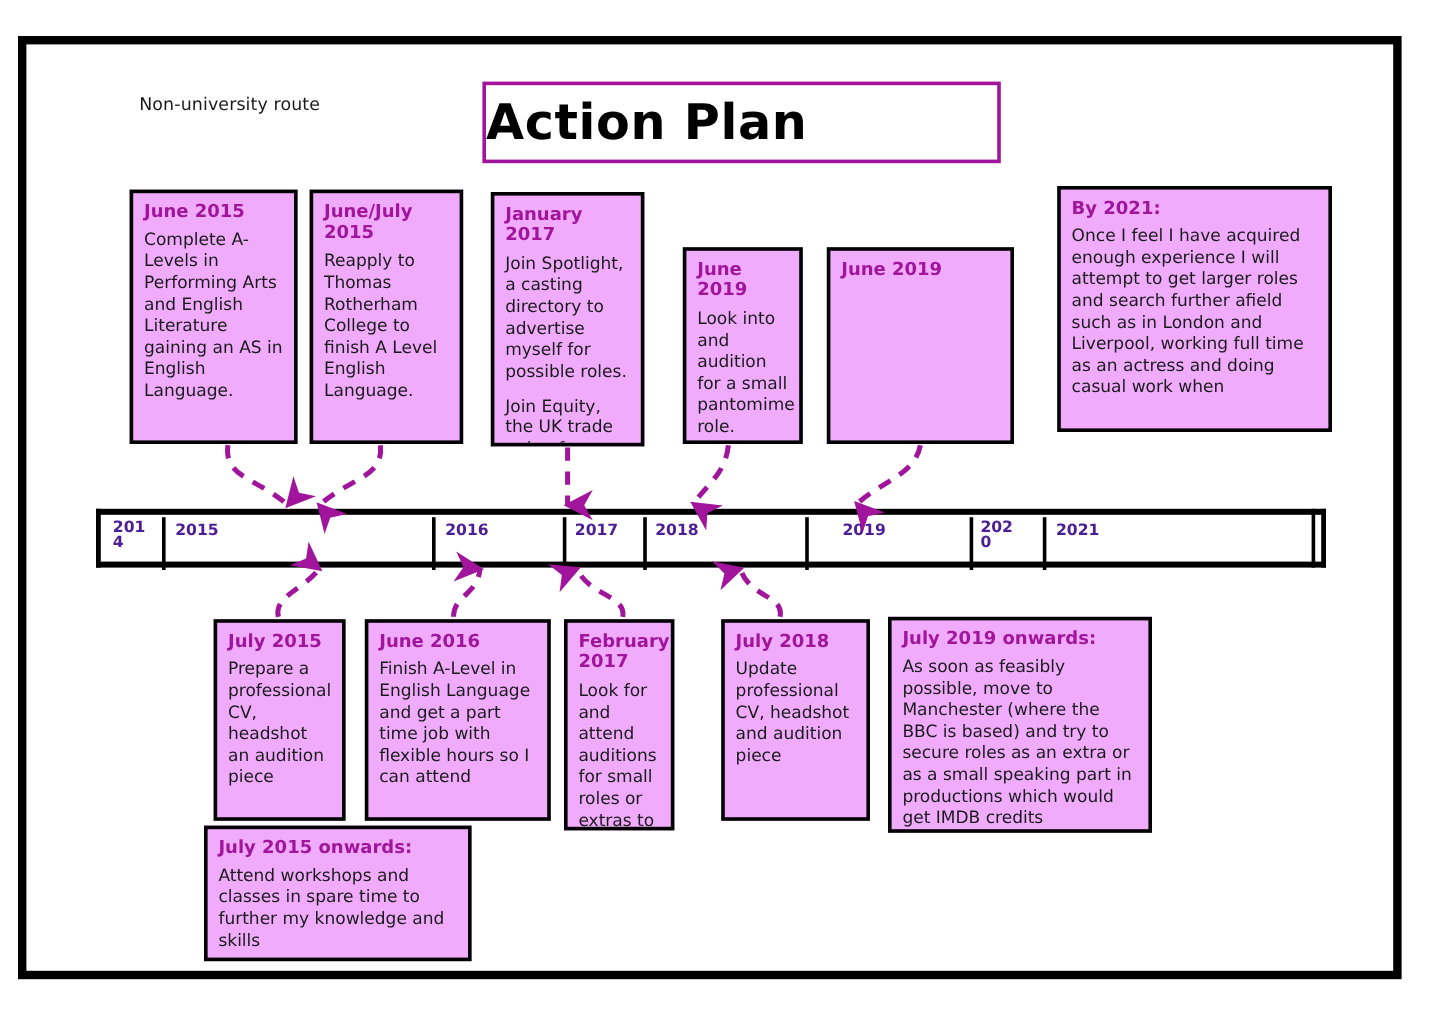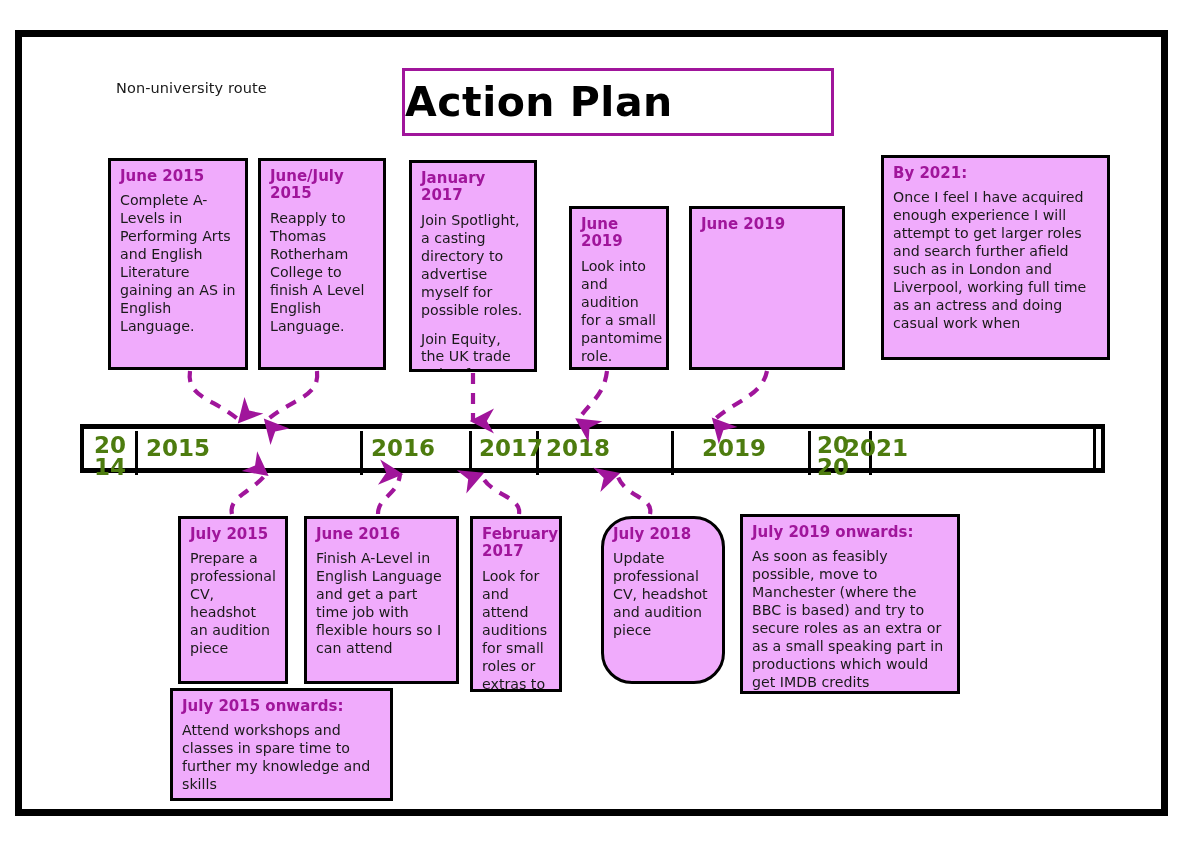--- a/index.html
+++ b/index.html
@@ -112,23 +112,23 @@
   .tick {
     position: absolute;
     top: 2px;
     height: 44px;
     width: 3px;
     background: #000000;
   }
   .yearlabel {
     position: absolute;
     top: 8px;
-    font-size: 23px;
+    font-size: 13px;
     font-weight: bold;
-    color: #4d7c0f;
+    color: #4c1d95;
     line-height: 0.97;
   }
   .yearlabel.narrow { width: 34px; word-break: break-all; top: 5px; }
 
   
   #arrows {
     position: absolute;
     left: 0; top: 0;
     width: 1200px;
     height: 848px;
@@ -189,39 +189,39 @@
   <div class="tick" style="left:728px;"></div>
   <div class="tick" style="left:789px;"></div>
 
   <div class="yearlabel narrow" style="left:14px;">2014</div>
   <div class="yearlabel" style="left:66px;">2015</div>
   <div class="yearlabel" style="left:291px;">2016</div>
   <div class="yearlabel" style="left:399px;">2017</div>
   <div class="yearlabel" style="left:466px;">2018</div>
   <div class="yearlabel" style="left:602px;margin-left:20px;">2019</div>
   <div class="yearlabel narrow" style="left:737px;">2020</div>
-  <div class="yearlabel" style="left:764px;">2021</div>
+  <div class="yearlabel" style="left:800px;">2021</div>
 </div>
 
 <div class="card" style="left:178px; top:516px; width:110px; height:168px;">
   <div class="card-head">July 2015</div>
   <div class="card-body">Prepare a professional CV, headshot an audition piece</div>
 </div>
 
 <div class="card" style="left:304px; top:516px; width:155px; height:168px;">
   <div class="card-head">June 2016</div>
   <div class="card-body">Finish A-Level in English Language and get a part time job with flexible hours so I can attend</div>
 </div>
 
 <div class="card" style="left:470px; top:516px; width:92px; height:176px;">
   <div class="card-head">February 2017</div>
   <div class="card-body">Look for and attend auditions for small roles or extras to gain</div>
 </div>
 
-<div class="card" style="left:601px; top:516px; width:124px; height:168px;border-radius:31px;">
+<div class="card" style="left:601px; top:516px; width:124px; height:168px;">
   <div class="card-head">July 2018</div>
   <div class="card-body">Update professional CV, headshot and audition piece</div>
 </div>
 
 <div class="card" style="left:740px; top:514px; width:220px; height:180px;">
   <div class="card-head">July 2019 onwards:</div>
   <div class="card-body">As soon as feasibly possible, move to Manchester (where the BBC is based) and try to secure roles as an extra or as a small speaking part in productions which would get IMDB credits</div>
 </div>
 
 <div class="card" style="left:170px; top:688px; width:223px; height:113px; ">

